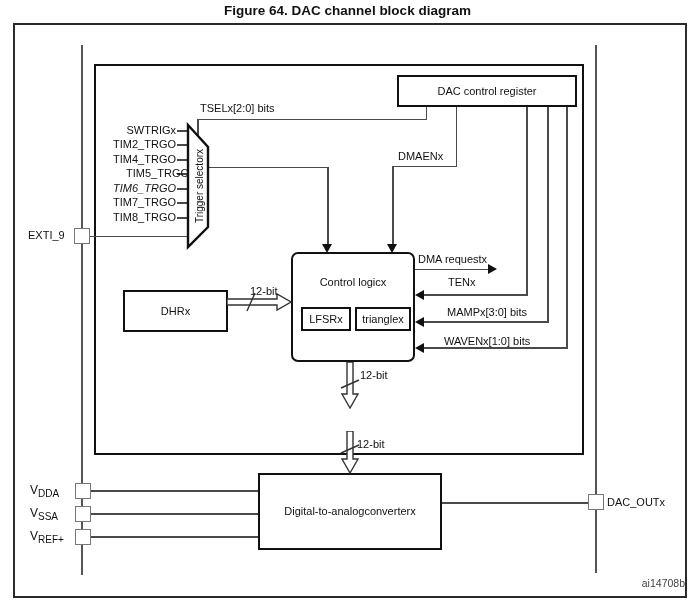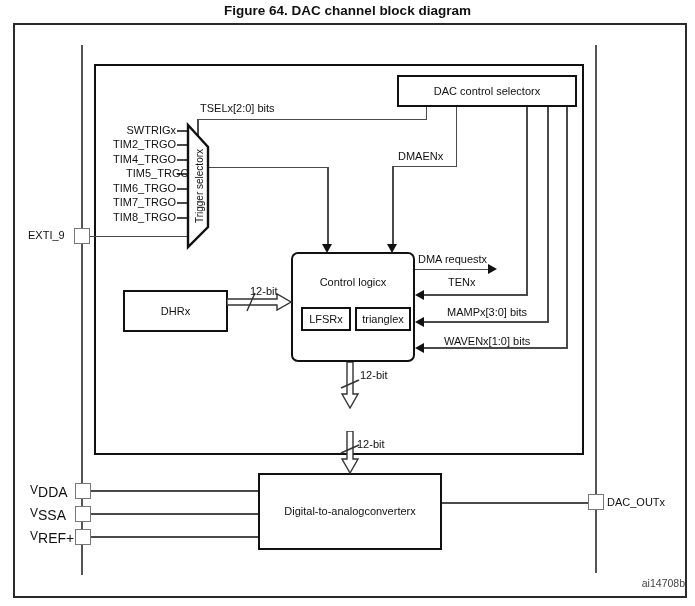--- a/index.html
+++ b/index.html
@@ -13,21 +13,21 @@
        display:flex;align-items:center;justify-content:center;font-size:11px;color:#111;}
   .ln{background:#4a4a4a;}
   .lbl{font-size:11px;color:#111;white-space:nowrap;}
   .pin{box-sizing:border-box;width:16px;height:16px;border:1.5px solid #777;background:#fff;}
   .arrow{width:0;height:0;}
   .a-down{border-left:5.5px solid transparent;border-right:5.5px solid transparent;border-top:9px solid #111;}
   .a-left{border-top:5px solid transparent;border-bottom:5px solid transparent;border-right:9px solid #111;}
   .a-right{border-top:5px solid transparent;border-bottom:5px solid transparent;border-left:9px solid #111;}
   .vtext{transform:translate(-50%,-50%) rotate(-90deg);white-space:nowrap;font-size:10px;color:#111;}
   .muxin{width:91px;text-align:right;font-size:11px;color:#111;white-space:nowrap;}
-  .sub{font-size:14px;vertical-align:-3px;margin-top:40px;}
+  .sub{font-size:10px;vertical-align:-3px;margin-top:40px;}
   .pinlbl{font-size:12px;color:#111;white-space:nowrap;}
   .credit{width:105px;text-align:right;font-size:10.5px;color:#444;}
   .twoline{flex-direction:row;line-height:1.3;}
 </style>
 </head>
 <body>
 
 <div id="stage">
 
   <div class="abs title">Figure 64. DAC channel block diagram</div>
@@ -84,26 +84,26 @@
 
   <svg class="abs" style="left:185px;top:122px;" width="28" height="132">
     <polygon points="3,3 23,25 23,105 3,125" fill="#fff" stroke="#111" stroke-width="2.4"></polygon>
   </svg>
   <div class="abs vtext" style="left:199px;top:186px;">Trigger selectorx</div>
 
   <div class="abs muxin" style="left:85px;top:124px;">SWTRIGx</div>
   <div class="abs muxin" style="left:85px;top:138px;">TIM2_TRGO</div>
   <div class="abs muxin" style="left:85px;top:153px;">TIM4_TRGO</div>
   <div class="abs muxin" style="left:98px;top:167px;">TIM5_TRGO</div>
-  <div class="abs muxin" style="left:85px;top:182px;">TIM6_TRGO</div>
+  <div class="abs muxin" style="left:85px;top:182px;font-style:italic;">TIM6_TRGO</div>
   <div class="abs muxin" style="left:85px;top:196px;">TIM7_TRGO</div>
   <div class="abs muxin" style="left:85px;top:211px;">TIM8_TRGO</div>
 
   <div class="abs box" style="left:397px;top:75px;width:180px;height:32px;">
-    <span>DAC control selectorx</span>
+    <span>DAC control register</span>
   </div>
 
   <div class="abs box" style="left:291px;top:252px;width:124px;height:110px;border-width:2px;justify-content:flex-start;align-items:flex-start;border-radius:7px;">
     <div class="abs" style="left:0;top:22px;width:100%;text-align:center;font-size:11px;">Control logicx</div>
     <div class="abs box" style="left:8px;top:53px;width:50px;height:24px;">
       <span>LFSRx</span>
     </div>
     <div class="abs box" style="left:62px;top:53px;width:56px;height:24px;">
       <span>trianglex</span>
     </div>

